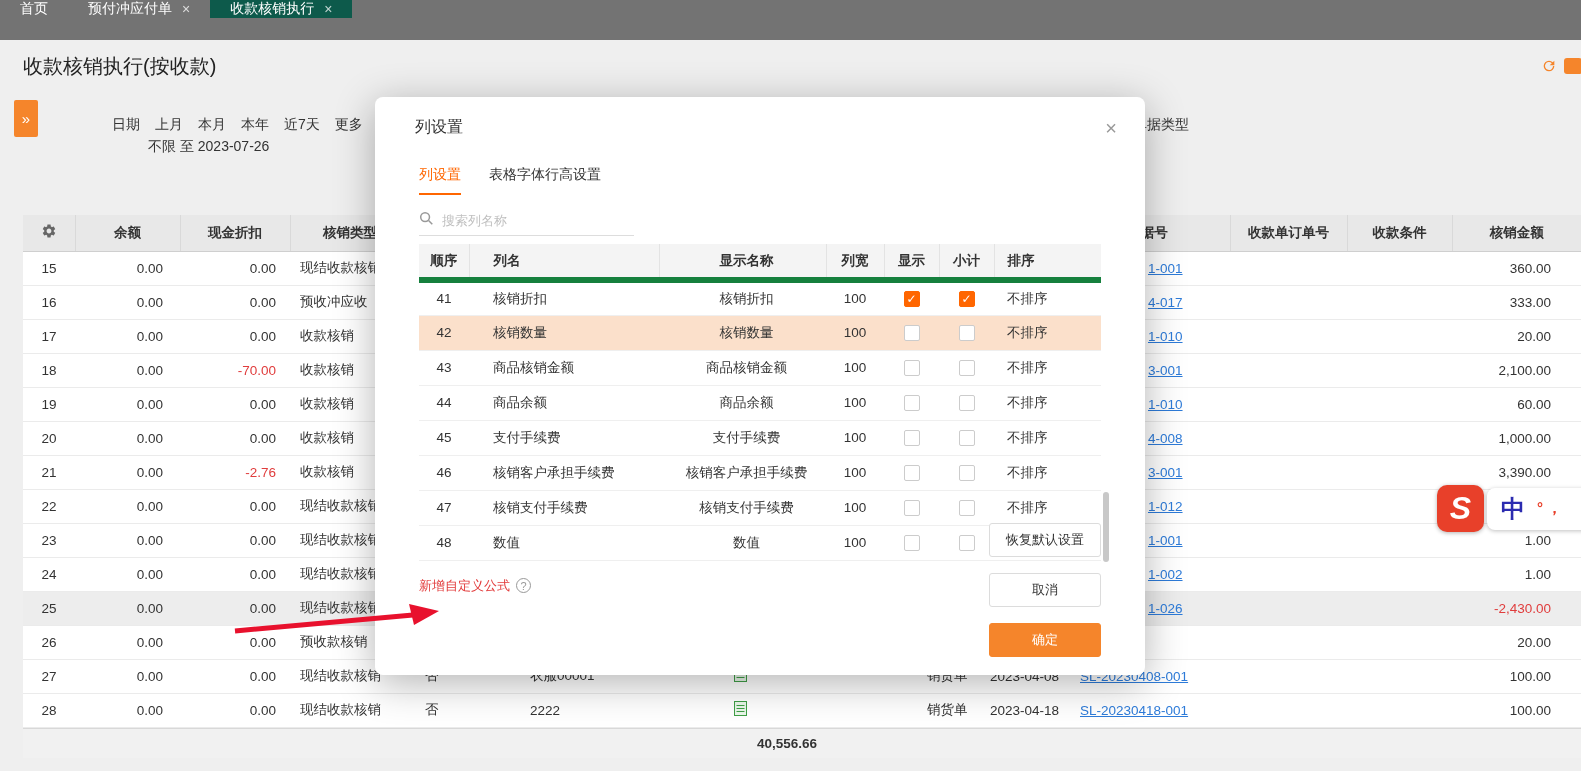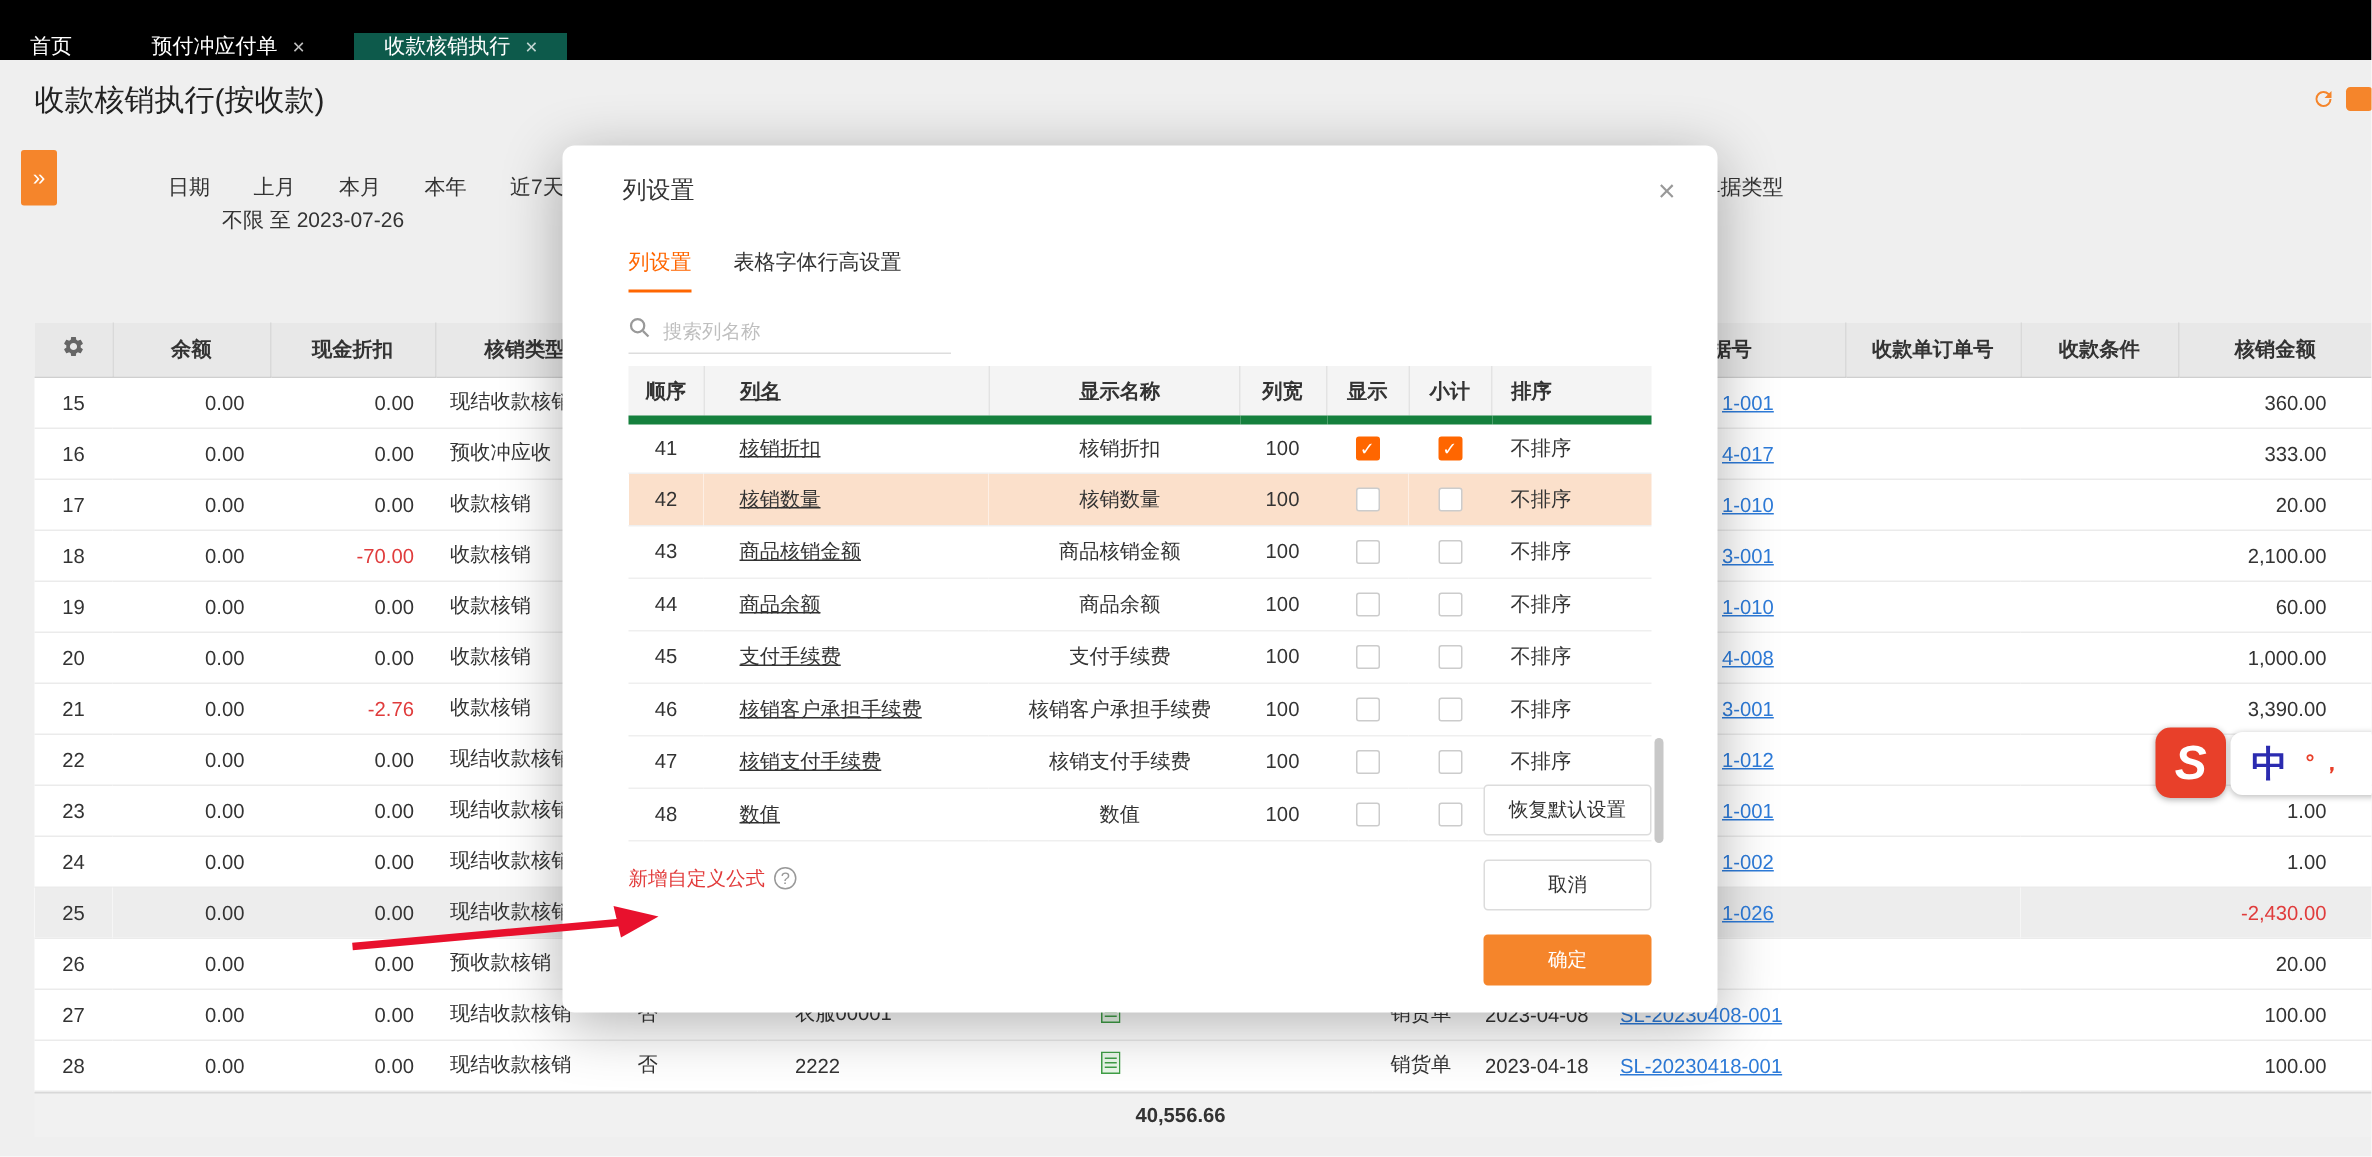--- a/index.html
+++ b/index.html
@@ -2,34 +2,34 @@
 <html><head>
 <meta charset="utf-8">
 <style>
   * { box-sizing: border-box; margin: 0; padding: 0; }
   body {
     width: 1581px; height: 771px; overflow: hidden; position: relative;
     background: #efefef; color: #333;
     font-family: "Liberation Sans", "DejaVu Sans", sans-serif; font-size: 13.5px;
   }
   
-  .topbar { height: 40px; background: #000000; display: flex; align-items: flex-end; gap: 13px; }
+  .topbar { height: 40px; background: #737373; display: flex; align-items: flex-start; }
   .tb-tab { display: flex; align-items: center; gap: 10px; padding: 0 20px; color: #fff; font-size: 14px; cursor: pointer; }
   .tb-tab.active { background: #0d5a4b; }
   .tb-close { opacity: .75; font-size: 14px; }
   
   .titlebar { height: 53px; display: flex; align-items: center; padding: 0 23px; position: relative; }
   .page-title { font-size: 20px; color: #222; }
   .title-icons { position: absolute; left: 1541px; top: 58px; display: flex; gap: 7px; }
   .half-icon { width: 18px; height: 16px; background: #f5852b; border-radius: 3px; }
   
   .expand-btn { position: absolute; left: 14px; top: 100px; width: 24px; height: 37px; background: #f5852b; color: #fff;
     border-radius: 2px; display: flex; align-items: center; justify-content: center; font-size: 15px; cursor: pointer; }
   .filter-date { position: absolute; left: 112px; top: 115px; font-size: 14px; }
-  .fd-line1 { display: flex; align-items: center; gap: 29px; text-align: right; }
+  .fd-line1 { display: flex; align-items: center; gap: 15px; text-align: right; }
   .badge { background: #f5852b; color: #fff; padding: 1px 5px; border-radius: 2px; font-size: 13px; }
   .range { margin-left: 36px; margin-top: 3px; }
   .doctype-label { position: absolute; left: 1133px; top: 116px; font-size: 14px; }
   
   .table-area { position: absolute; left: 23px; top: 215px; width: 1558px; }
   table.grid { border-collapse: collapse; table-layout: fixed; width: 1558px; background: #fff; }
   .grid th { background: #e8e8e8; height: 36px; font-weight: bold; color: #333;
     border-right: 1px solid #d9d9d9; border-bottom: 1px solid #cfcfcf; font-size: 13.5px; }
   .grid th:last-child { border-right: none; }
   .grid td { height: 34px; border-bottom: 1px solid #ebebeb; white-space: nowrap; overflow: hidden; background: #fff; }
@@ -63,21 +63,21 @@
   .m-tab.active { color: #f60; border-bottom: 2px solid #f60; }
   .m-search { margin: 16px 44px 8px; width: 215px; display: flex; align-items: center; gap: 8px;
     border-bottom: 1px solid #ddd; padding-bottom: 6px; }
   .m-search input { border: none; outline: none; font-size: 13px; width: 170px; background: transparent; font-family: inherit; }
   .m-search input::placeholder { color: #bfbfbf; }
   .m-table-wrap { position: relative; margin: 6px 44px 0; }
   table.m-grid { border-collapse: collapse; table-layout: fixed; width: 682px; font-size: 13.5px; }
   .m-grid th { background: #f4f4f4; height: 36px; font-weight: bold; color: #333;
     border-right: 1px solid #e3e3e3; border-bottom: 6px solid #15803d; }
   .m-grid th:last-child { border-right: none; }
-  .m-grid th:nth-child(2), .m-grid td:nth-child(2) { text-align: left; padding-left: 24px; text-decoration: underline; }
+  .m-grid th:nth-child(2), .m-grid td:nth-child(2) { text-align: left; padding-left: 24px; }
   .m-grid th:nth-child(3), .m-grid td:nth-child(3) { text-align: center; padding-left: 8px; }
   .m-grid th:nth-child(7), .m-grid td:nth-child(7) { text-align: left; padding-left: 13px; }
   .m-grid td { height: 35px; border-bottom: 1px solid #efefef; white-space: nowrap; overflow: hidden; background: #fff; }
   .m-grid td:nth-child(1), .m-grid td:nth-child(4), .m-grid td:nth-child(5), .m-grid td:nth-child(6) { text-align: center; }
   .m-grid tr.hl td { background: #fbe0cb; }
   .checkbox { display: inline-block; width: 16px; height: 16px; border: 1px solid #ccc; border-radius: 2px;
     background: #fff; vertical-align: middle; line-height: 15px; font-size: 12px; color: #fff; text-align: center; cursor: pointer; }
   .checkbox.checked { background: #f60; border-color: #f60; }
   .checkbox.checked::after { content: "✓"; }
   .m-scroll { position: absolute; right: -8px; top: 248px; width: 6px; height: 70px; background: #c8c8c8; border-radius: 3px; }

